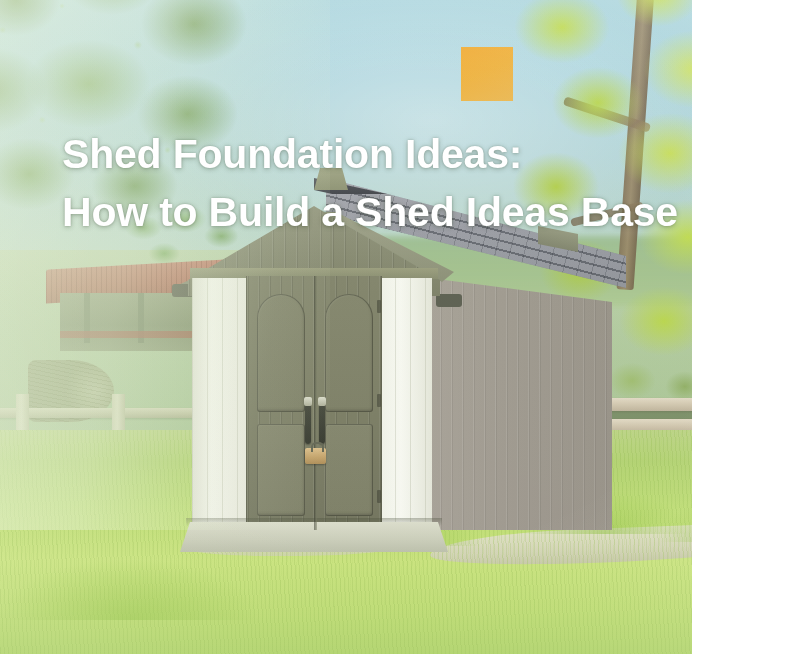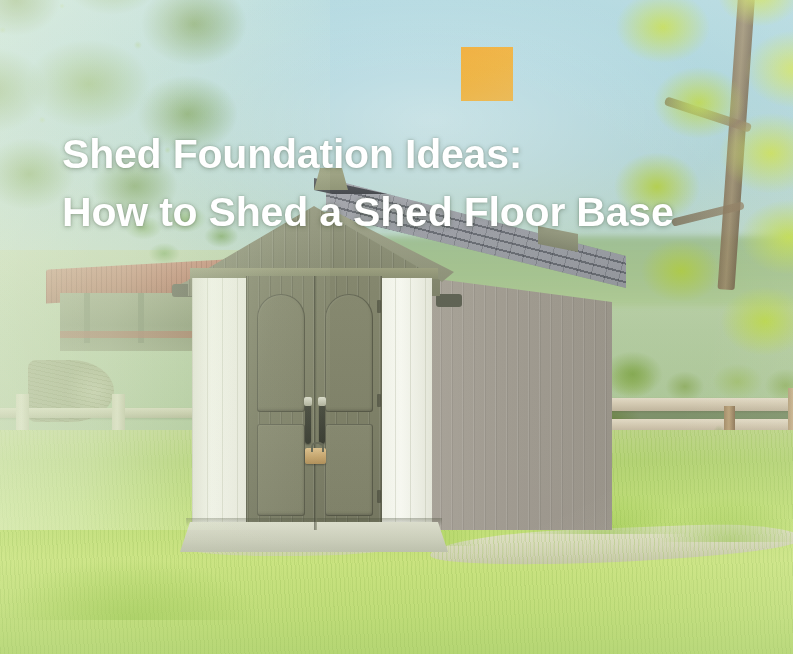--- a/index.html
+++ b/index.html
@@ -7,21 +7,21 @@
   html,body{
     width:800px; height:654px;
     background:#ffffff;
     font-family:"Liberation Sans", sans-serif;
     overflow:hidden;
   }
 
   
   .banner{
     position:relative;
-    width:793px; height:654px;
+    width:692px; height:654px;
     overflow:hidden;
     background:#3b82f6;
     user-select:none;
   }
 
   
   .sky{
     position:absolute; left:0; top:0; width:800px; height:300px;
     background:
       linear-gradient(180deg,
@@ -657,17 +657,17 @@
   </div>
 
   <div class="wash-left"></div>
   <div class="wash-global"></div>
   <div class="vignette-soft"></div>
 
   <div class="accent-block"></div>
 
   <div class="headline">
     <span class="line line1">Shed Foundation Ideas:</span>
-    <span class="line line2">How to Shed a Shed Floor Base</span>
+    <span class="line line2">How to Build a Shed Ideas Base</span>
   </div>
 
 
 </div>
 
 </body></html>

